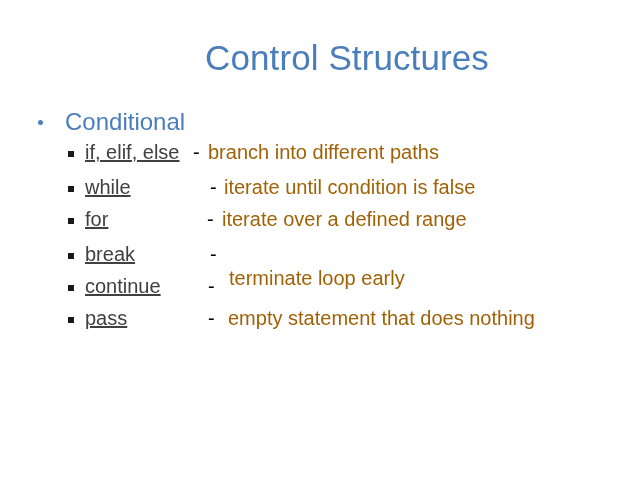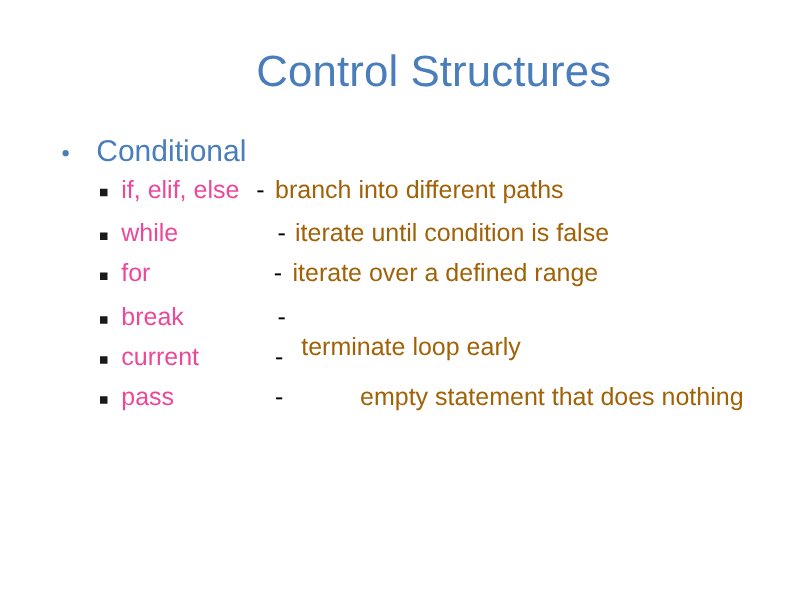--- a/index.html
+++ b/index.html
@@ -34,21 +34,21 @@
     letter-spacing: 0.1px;
     line-height: 1.15;
     white-space: nowrap;
     padding-left: 28px;
   }
 
   
   .body-outline {
     position: absolute;
     top: 106px;
-    left: 12px;
+    left: 0;
     width: 548px;
   }
 
   
   .group {
     margin: 0;
   }
 
   .level1 {
     position: relative;
@@ -87,43 +87,44 @@
     left: 68px;
     top: 12px;
     width: 6px;
     height: 6px;
     background: #1a1a1a;
   }
   .level2 .term {
     position: absolute;
     left: 85px;
     top: 0;
-    color: #ec4899;
-    white-space: nowrap;
+    color: #404040;
+    white-space: nowrap;
+    text-decoration: underline;
   }
   .level2 .dash {
     position: absolute;
     top: 0;
     color: #000000;
     white-space: nowrap;
   }
   .level2 .desc {
     position: absolute;
     top: 0;
     color: #a16207;
     white-space: nowrap;
   }
 
   
   .r-if    .dash { left: 193px; } .r-if    .desc { left: 208px; }
   .r-while .dash { left: 210px; } .r-while .desc { left: 224px; }
   .r-for   .dash { left: 207px; } .r-for   .desc { left: 222px; }
   .r-break .dash { left: 210px; } .r-break .desc { left: 229px; margin-top: 24px; }
   .r-cont  .dash { left: 208px; } .r-cont  .desc { left: 224px; }
-  .r-pass  .dash { left: 208px; } .r-pass  .desc { left: 228px; margin-left: 48px; }
+  .r-pass  .dash { left: 208px; } .r-pass  .desc { left: 228px; }
 
   .spacer-sm { height: 3px; }
 </style>
 </head>
 <body>
 
 <div id="slide">
 
   <div class="slide-title">Control Structures</div>
 
@@ -173,21 +174,21 @@
 
       <div class="level2 r-break">
         <span class="bullet-square"></span>
         <span class="term">break</span>
         <span class="dash">-</span>
         <span class="desc">terminate loop early</span>
       </div>
 
       <div class="level2 r-cont">
         <span class="bullet-square"></span>
-        <span class="term">current</span>
+        <span class="term">continue</span>
         <span class="dash">-</span>
       </div>
 
       <div class="level2 r-pass">
         <span class="bullet-square"></span>
         <span class="term">pass</span>
         <span class="dash">-</span>
         <span class="desc">empty statement that does nothing</span>
       </div>
 

